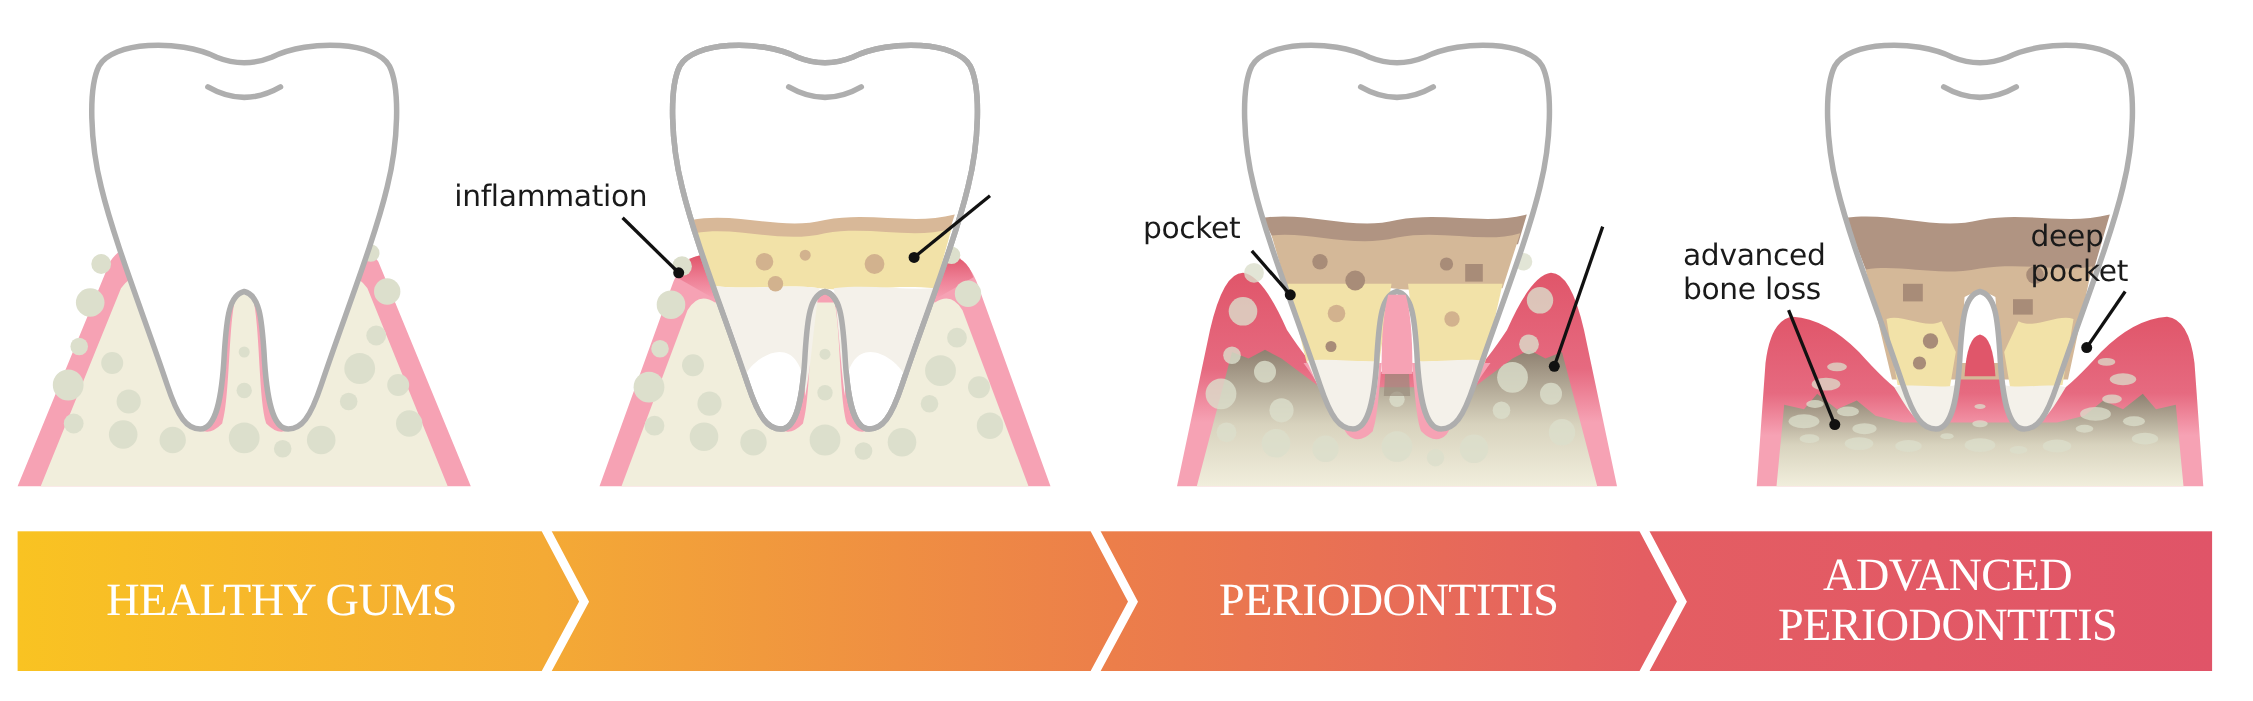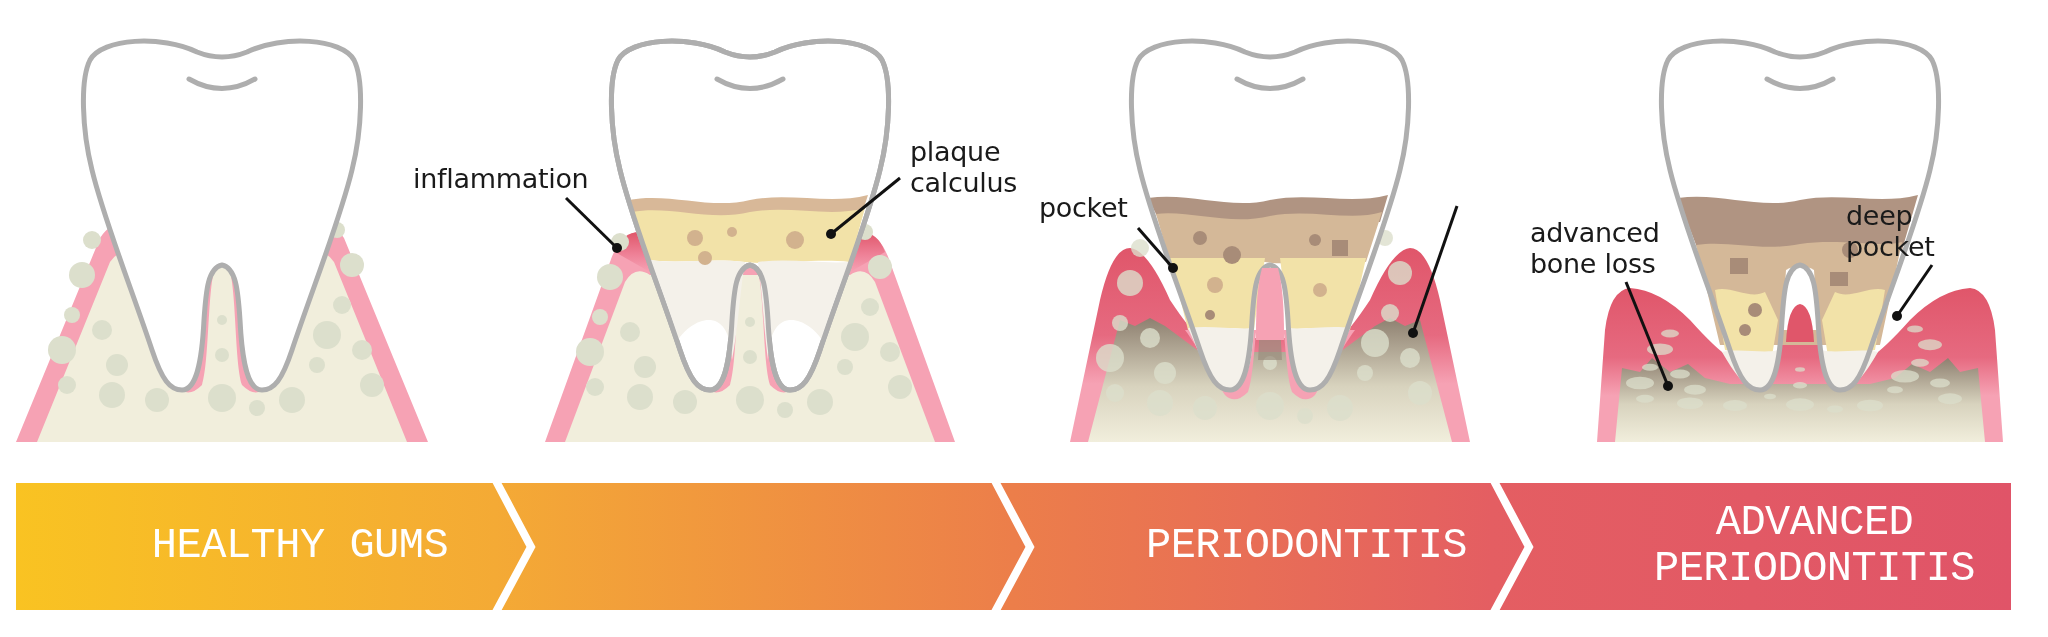--- a/index.html
+++ b/index.html
@@ -1,20 +1,20 @@
 <!DOCTYPE html>
 <html><head>
 <meta charset="utf-8">
 <style>
   html, body { margin: 0; padding: 0; background: #ffffff; }
   body { width: 2048px; height: 637px; position: relative; overflow: hidden; font-family: "DejaVu Sans", sans-serif; }
   .stage { position: absolute; left: 0; top: 0; width: 2048px; height: 485px; }
   svg.art { position: absolute; left: 0; top: 0; width: 2048px; height: 637px; }
   .label { position: absolute; color: #1a1a1a; font-family: "DejaVu Sans", sans-serif; font-size: 27px; line-height: 31px; letter-spacing: -0.3px; white-space: nowrap; }
-  .stage-title { position: absolute; color: #ffffff; font-family: Liberation Mono, monospace; font-size: 42px; line-height: 46px; letter-spacing: -0.5px; white-space: nowrap; text-align: center; padding-left: 44px; }
+  .stage-title { position: absolute; color: #ffffff; font-family: Liberation Serif, serif; font-size: 42px; line-height: 46px; letter-spacing: -0.5px; white-space: nowrap; text-align: center; }
   .stage-title span { display: block; }
 </style>
 </head>
 <body>
 
 <div class="stage">
 
 <svg class="art" viewBox="0 0 2048 637" xmlns="http://www.w3.org/2000/svg">
   <defs>
     <linearGradient id="bannerGrad" x1="16" y1="0" x2="2011" y2="0" gradientUnits="userSpaceOnUse">
@@ -175,24 +175,20 @@
     <rect x="16" y="483" width="1995" height="127" fill="url(#bannerGrad)"></rect>
     <polyline points="496,481 531,547 496,612" fill="none" stroke="#ffffff" stroke-width="8"></polyline>
     <polyline points="995,481 1030,547 995,612" fill="none" stroke="#ffffff" stroke-width="8"></polyline>
     <polyline points="1494,481 1529,547 1494,612" fill="none" stroke="#ffffff" stroke-width="8"></polyline>
   </g>
 </svg>
 
 <div class="label" style="left:413px; top:163px;">
   <span>inflammation</span>
 </div>
-<div class="label" style="left:910px; top:136px;">
-  <div>plaque</div>
-  <div>calculus</div>
-</div>
 <div class="label" style="left:1039px; top:192px;">
   <span>pocket</span>
 </div>
 <div class="label" style="left:1530px; top:217px;">
   <div>advanced</div>
   <div>bone loss</div>
 </div>
 <div class="label" style="left:1846px; top:200px;">
   <div>deep</div>
   <div>pocket</div>

